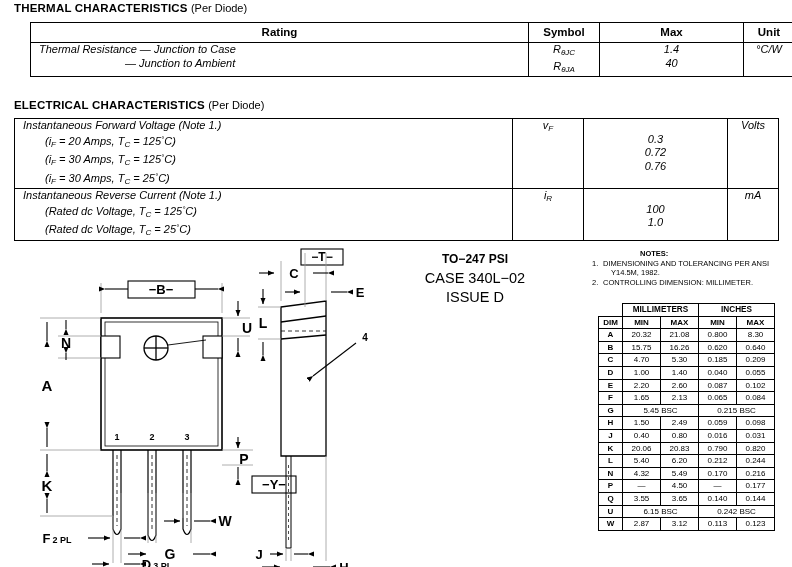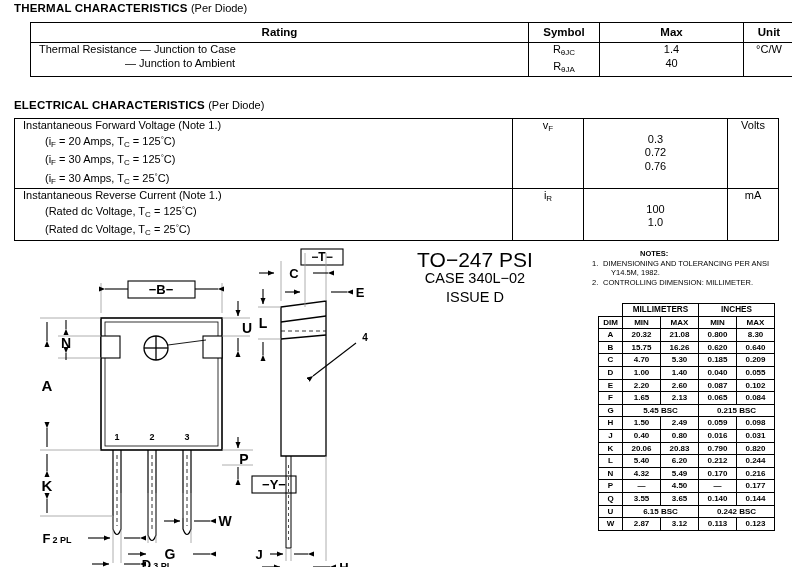--- a/index.html
+++ b/index.html
@@ -16,53 +16,53 @@
   .sec-head span.sub{font-weight:normal;font-size:11px;}
 
   
   .spec{position:absolute;border-collapse:collapse;table-layout:fixed;}
   .spec td,.spec th{border:1px solid #000;padding:0;vertical-align:top;}
   .spec .c-rating{width:498px;}
   .spec .c-sym{width:71px;}
   .spec .c-max{width:144px;}
   .spec .c-unit{width:51px;}
   .hdr{text-align:center;font-weight:bold;font-size:11.5px;height:19px;line-height:19px;}
-  .cell{font-size:11px;padding:3px 0 4px 0;}
+  .cell{font-size:11px;padding:3px 0 4px 0;font-style:italic;}
   .rating-txt{padding-left:8px;line-height:13.5px;}
   .rating-txt .ind{display:block;padding-left:22px;}
   .rating-txt .ind2{display:block;padding-left:86px;}
   .symcell{text-align:center;line-height:13.5px;padding-top:3px;}
   .valcell{text-align:center;line-height:13.5px;}
   .unitcell{text-align:center;line-height:13.5px;padding-top:3px;}
   sub{font-size:8px;vertical-align:-2px;}
   sup{font-size:8px;vertical-align:3px;}
   .blankline{visibility:hidden;}
 
   
   .draw{position:absolute;left:0;top:243px;width:792px;height:324px;}
   .draw svg{display:block;}
 
   
   .case-title{position:absolute;text-align:center;font-size:14.5px;line-height:19px;white-space:nowrap;}
-  .case-title .l1{font-weight:normal;font-size:21px;}
+  .case-title .l1{font-weight:bold;font-size:12px;}
 
   
   .notes{position:absolute;font-size:7.5px;line-height:9.5px;}
   .notes .nhd{font-weight:bold;font-size:7.5px;margin-left:48px;}
   .notes ol{margin:0;padding:0;list-style:none;}
   .notes li{padding-left:11px;position:relative;white-space:nowrap;}
   .notes li .num{position:absolute;left:0;}
   .notes li .cont{display:block;padding-left:8px;}
 
   
   .dimtbl{position:absolute;border-collapse:collapse;table-layout:fixed;font-size:8px;border-radius:31px;}
   .dimtbl td,.dimtbl th{border:1px solid #000;text-align:center;padding:0;height:11.6px;
       line-height:11.6px;font-weight:bold;}
   .dimtbl .u-hd{font-weight:bold;font-size:8.2px;}
-  .dimtbl .val{font-weight:bold;margin-left:28px;}
+  .dimtbl .val{font-weight:normal;margin-left:28px;}
   .dimtbl col.cdim{width:24px;}
   .dimtbl col.cv{width:38px;}
 </style>
 </head>
 <body>
 
 <div class="page">
 
   <div class="sec-head" style="left:14px;top:2px;">
     <b>THERMAL CHARACTERISTICS</b>

